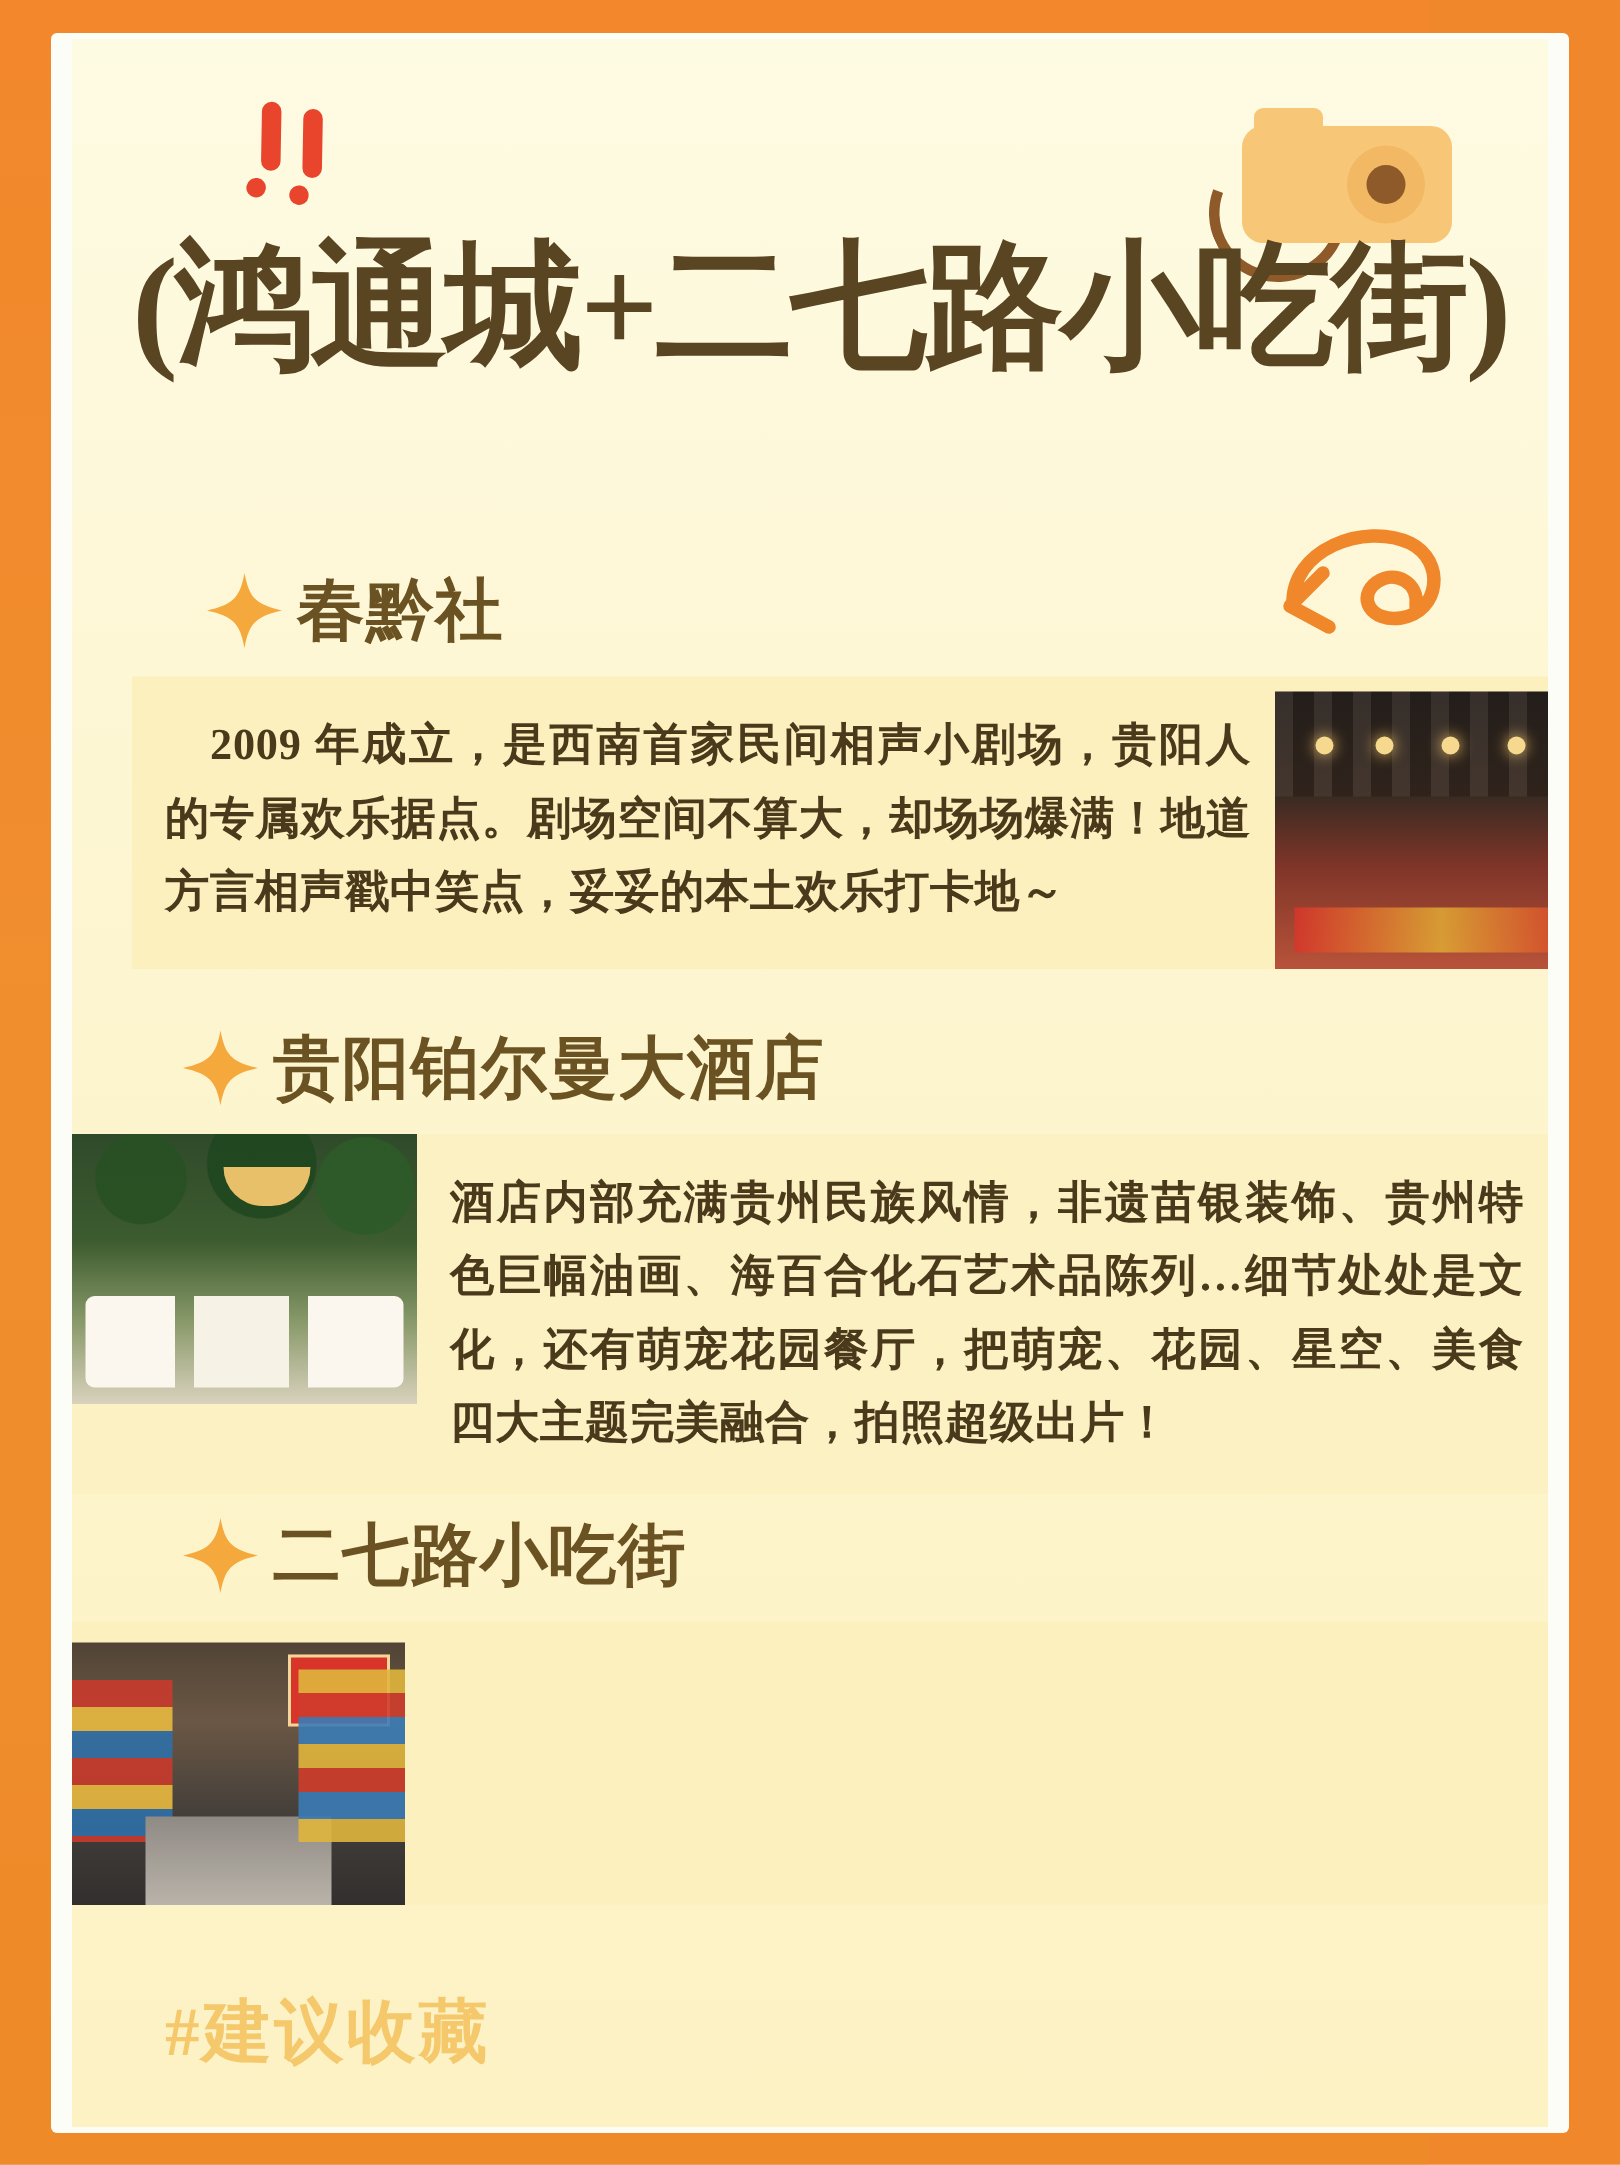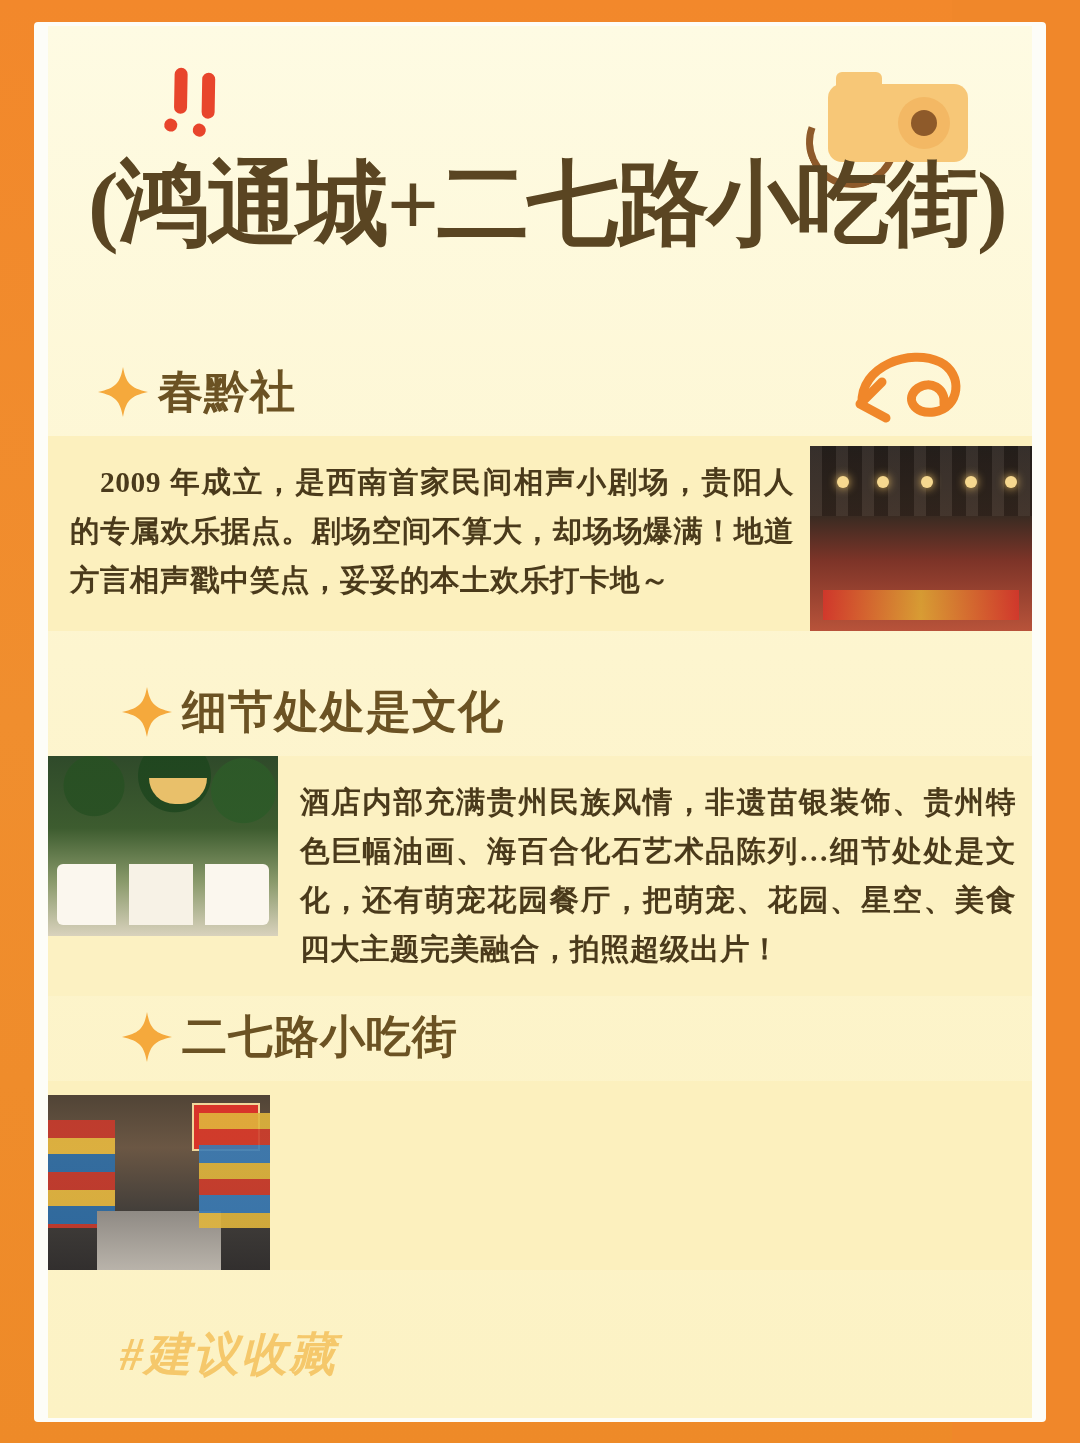--- a/index.html
+++ b/index.html
@@ -124,21 +124,21 @@
     line-height: 1.1;
     font-weight: bold;
     color: #5A4522;
     letter-spacing: -2px;
     white-space: nowrap;
     font-family: "Liberation Serif", serif;
   }
 
   
   .section { position: absolute; left: 0; width: 984px; }
-  .sec1 { top: 330px; }
+  .sec1 { top: 345px; margin-left: 40px; }
   .sec2 { top: 650px; }
   .sec3 { top: 975px; }
 
   .head-row {
     display: flex;
     align-items: center;
     padding-left: 48px;
     height: 72px;
   }
   .spark {
@@ -240,27 +240,26 @@
     background: linear-gradient(180deg,#8f8a84 0%,#b9b3aa 100%);
   }
   .street-sign {
     position:absolute; right:10px; top:8px; width:64px; height:44px;
     background:#d8342a; border:2px solid #f0d79a;
   }
 
   
   .hashtag {
     position: absolute;
-    left: 72px; bottom: 32px;
+    left: 62px; bottom: 32px;
     font-size: 46px;
     font-weight: bold;
     color: #F5C86B;
     font-family: "Liberation Serif", serif;
     letter-spacing: 2px;
-    font-style: italic;
   }
 </style>
 </head>
 <body>
 
 <div class="poster">
   <div class="paper-white"></div>
 
   <div class="card">
 
@@ -305,21 +304,21 @@
           </div>
         </div>
       </div>
     </div>
 
     <div class="section sec2">
       <div class="head-row" style="padding-left:72px">
         <svg class="spark" viewBox="0 0 54 54">
           <path d="M27 2 C30 18, 34 23, 52 27 C34 31, 30 36, 27 52 C24 36, 20 31, 2 27 C20 23, 24 18, 27 2 Z" fill="#F5A93C"></path>
         </svg>
-        <div class="head-text">细节处处是文化</div>
+        <div class="head-text">贵阳铂尔曼大酒店</div>
       </div>
       <div class="body-box tint">
         <div class="photo p2 ph-garden">
           <div class="lamp"></div>
         </div>
         <div class="para">酒店内部充满贵州民族风情，非遗苗银装饰、贵州特色巨幅油画、海百合化石艺术品陈列…细节处处是文化，还有萌宠花园餐厅，把萌宠、花园、星空、美食四大主题完美融合，拍照超级出片！</div>
       </div>
     </div>
 
     <div class="section sec3">

